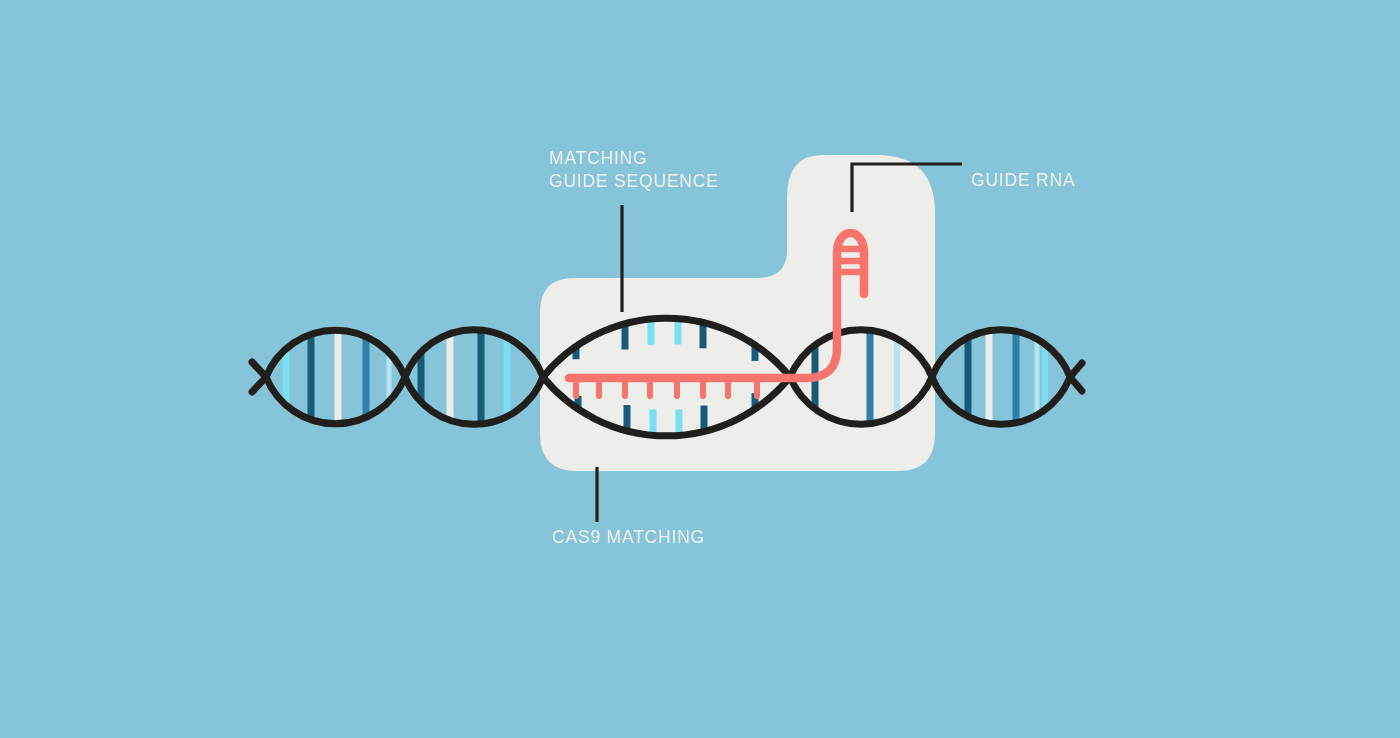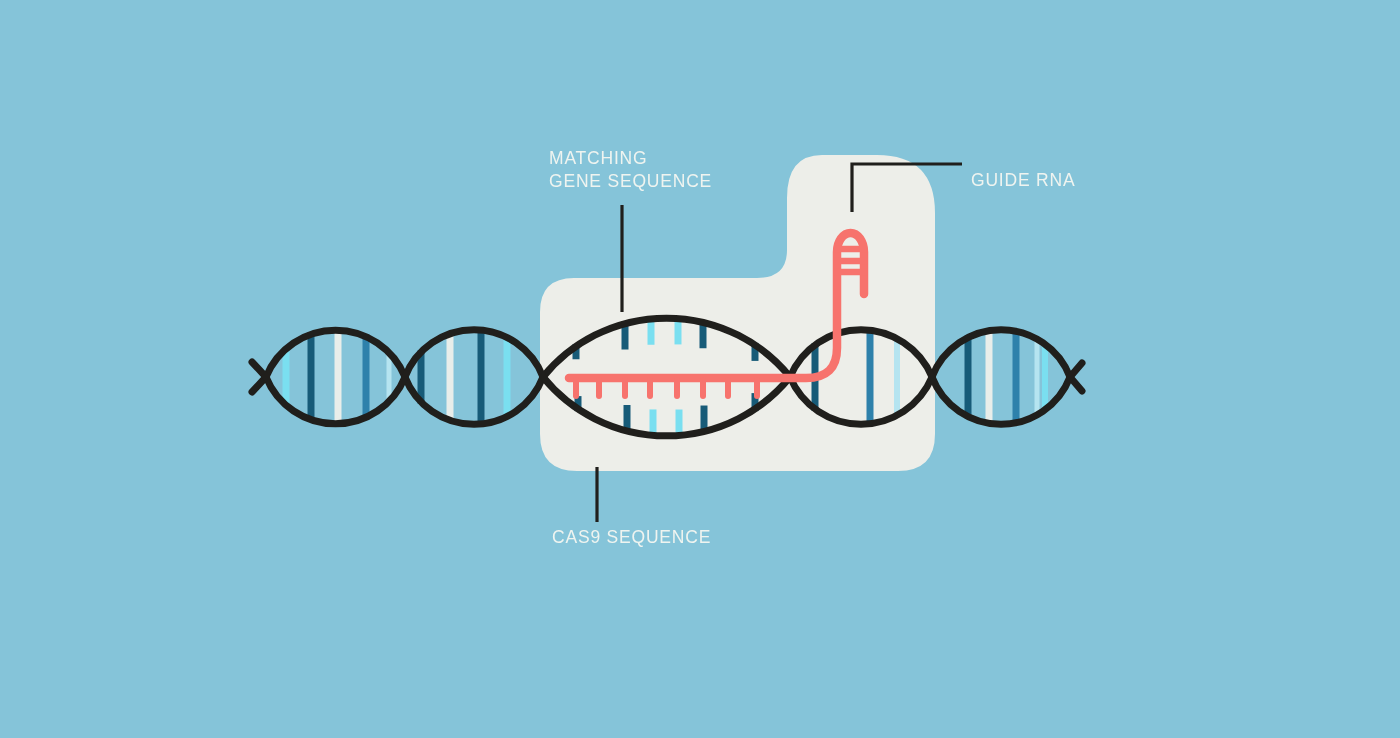--- a/index.html
+++ b/index.html
@@ -87,19 +87,19 @@
 
     <g fill="none" stroke="var(--c-callout)" stroke-width="3.2">
       <path d="M 622 205 V 312"></path>
       <path d="M 962 164 H 852 V 212"></path>
       <path d="M 597 467 V 522"></path>
     </g>
   </svg>
 
   <div class="label" style="left:549px;top:147px;">
     <div>MATCHING</div>
-    <div>GENE SEQUENCE</div>
+    <div>GUIDE SEQUENCE</div>
   </div>
 
   <div class="label" style="left:971px;top:149px;margin-top:20px;">GUIDE RNA</div>
 
-  <div class="label" style="left:552px;top:526px;">CAS9 SEQUENCE</div>
+  <div class="label" style="left:552px;top:526px;">CAS9 MATCHING</div>
 </div>
 
 </body></html>

